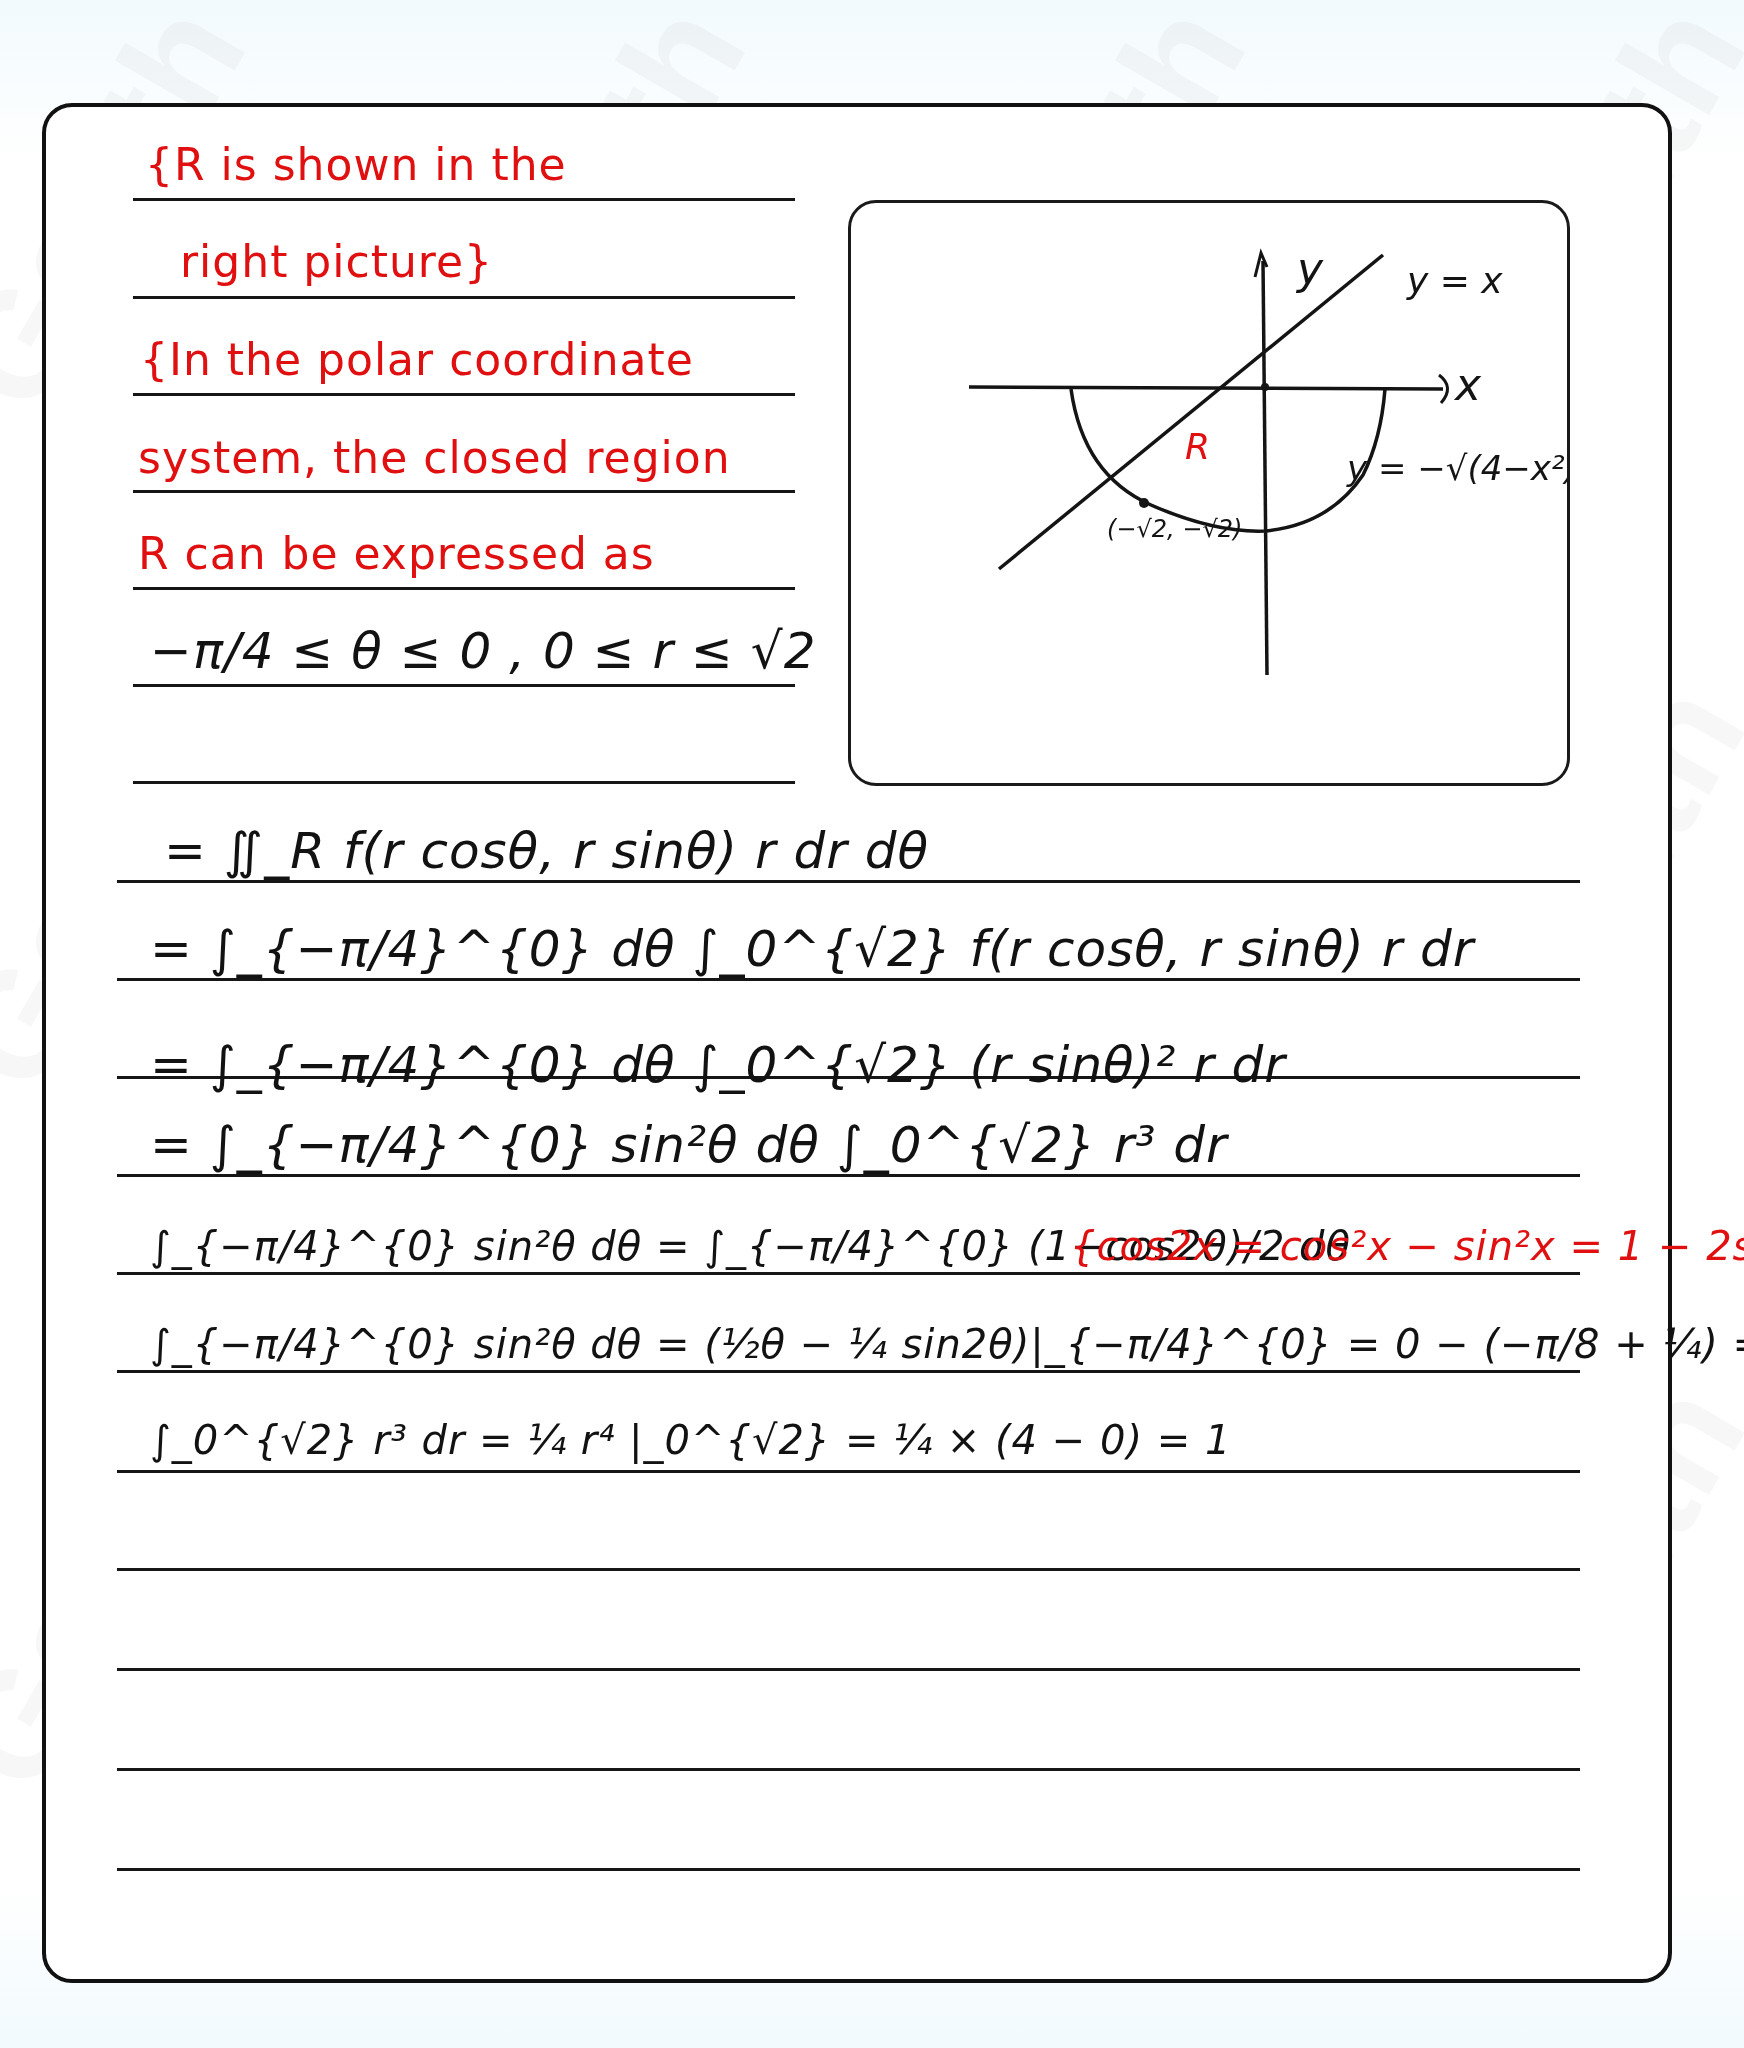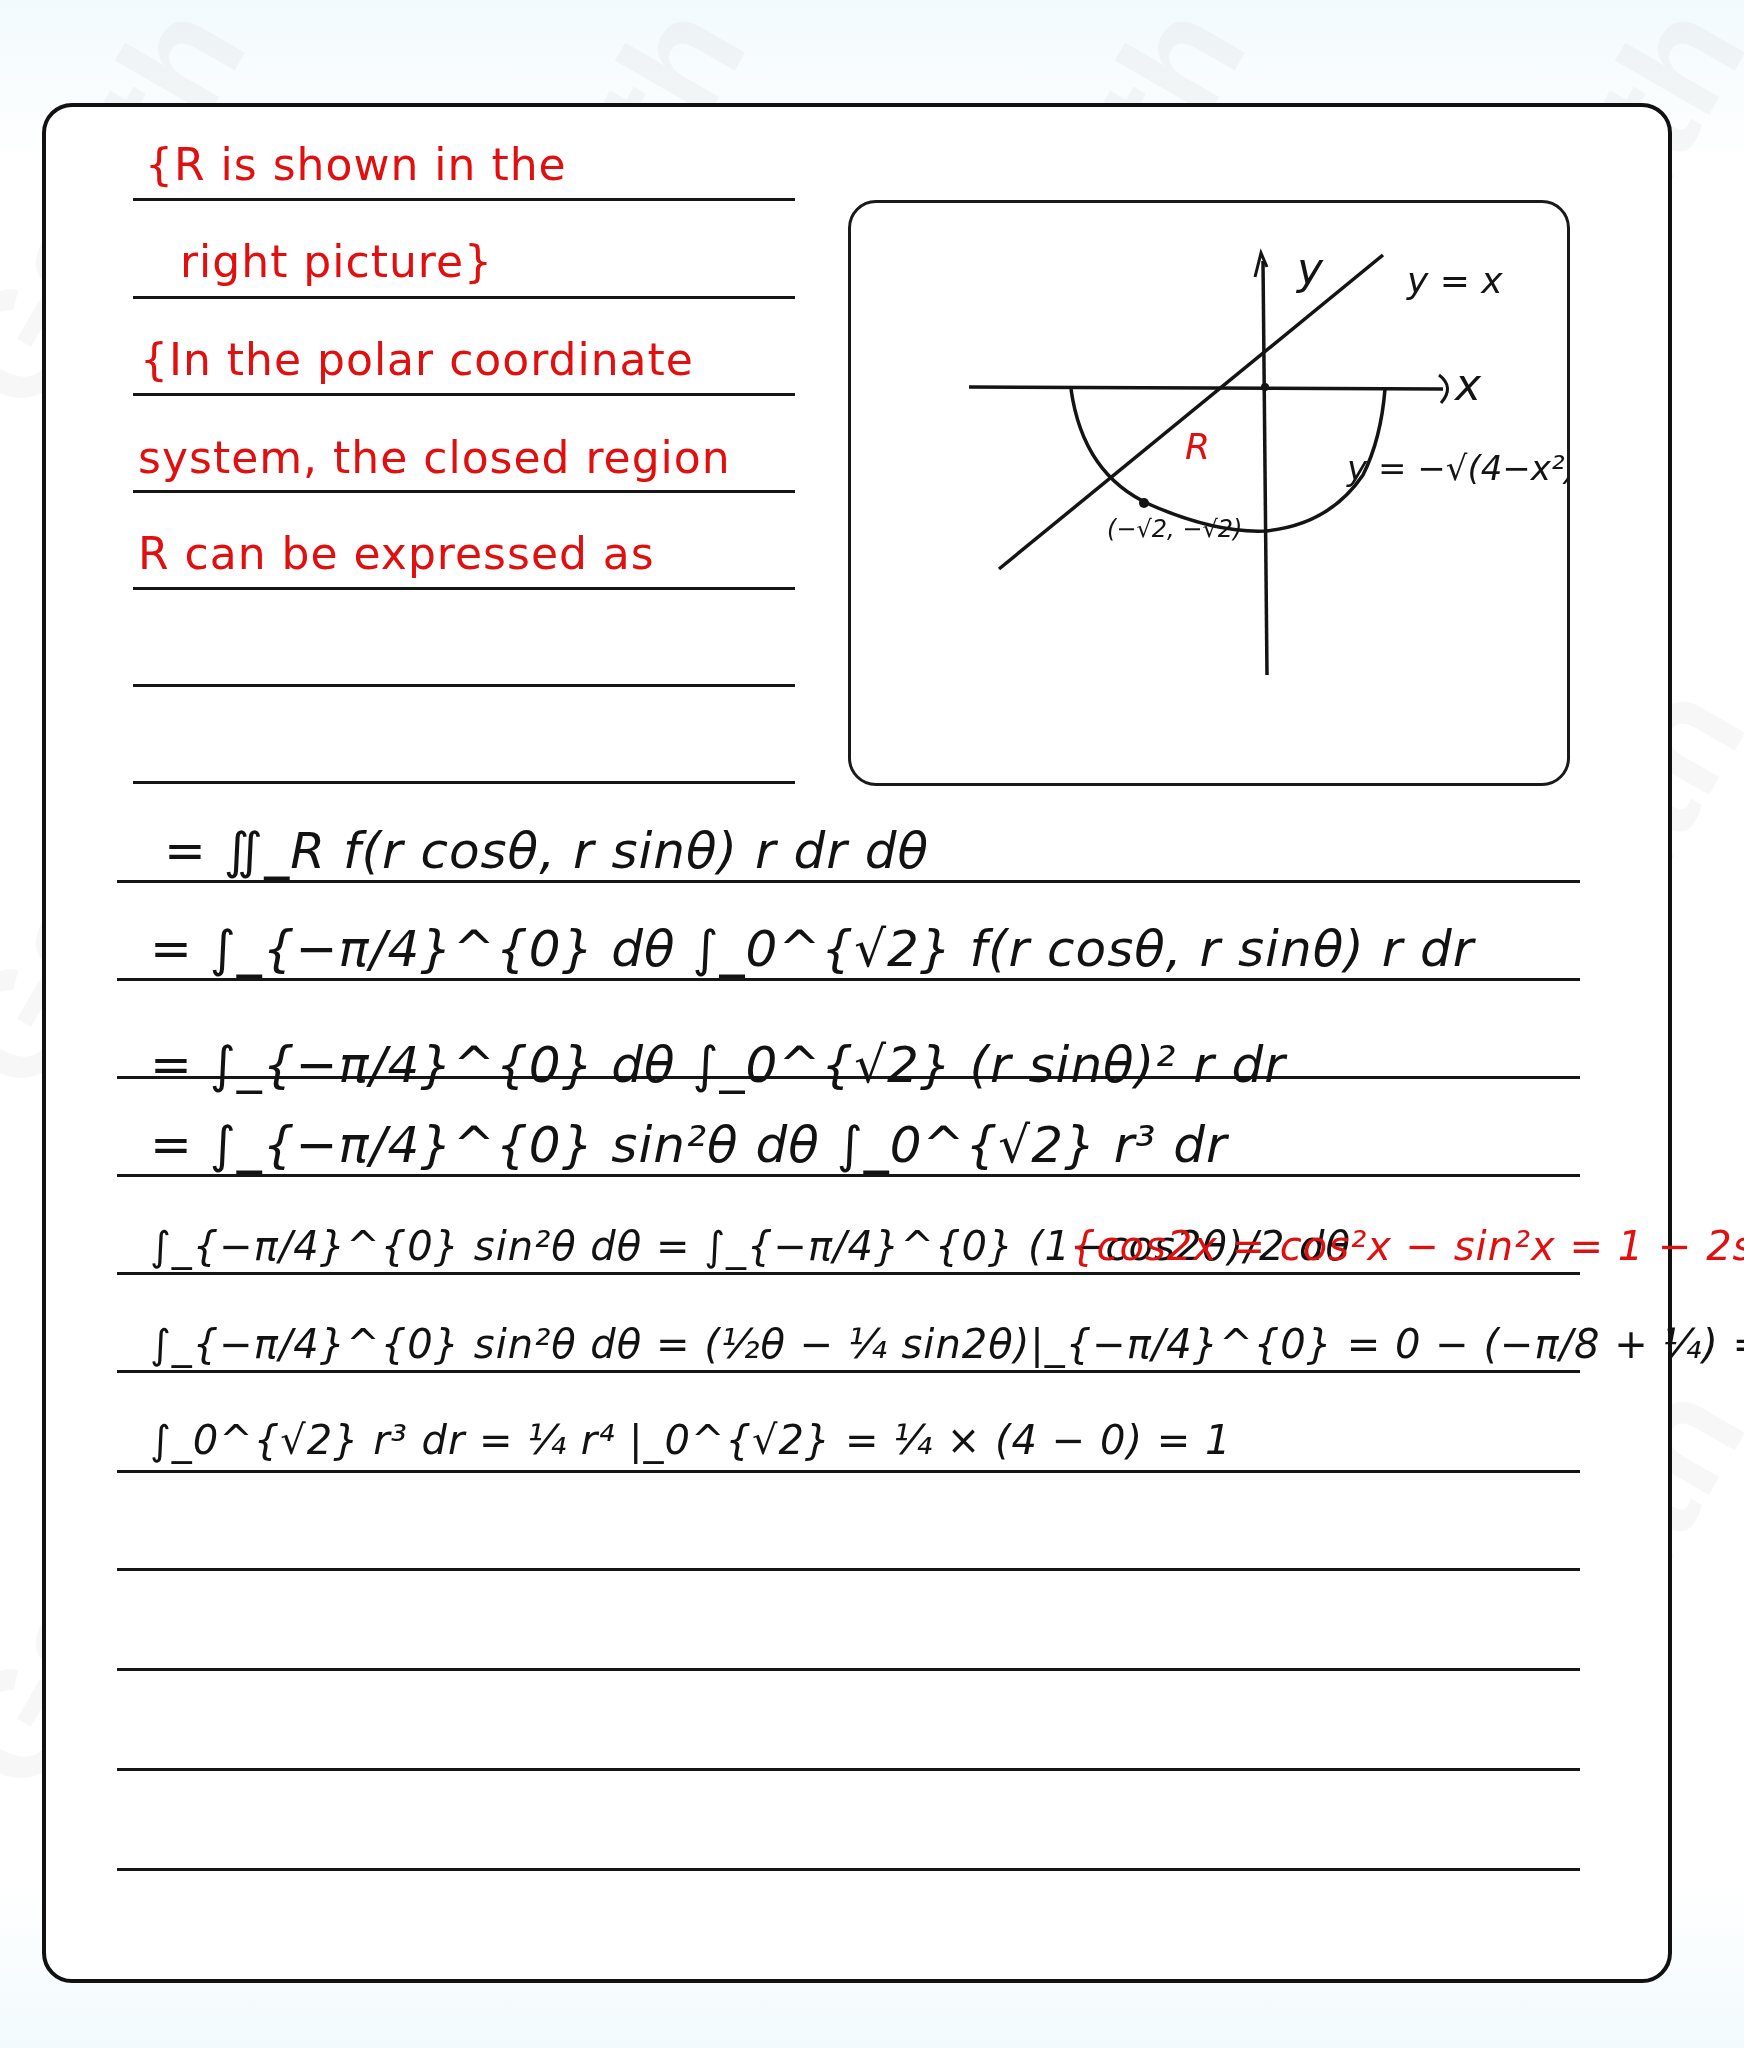--- a/index.html
+++ b/index.html
@@ -107,20 +107,21 @@
   <div class="rule" style="left:117px; top:1668px; width:1463px;"></div>
   <div class="rule" style="left:117px; top:1768px; width:1463px;"></div>
   <div class="rule" style="left:117px; top:1868px; width:1463px;"></div>
 
   <div class="hw red t-text" style="left:145px; top:143px;">{R is shown in the</div>
   <div class="hw red t-text" style="left:135px; top:240px;margin-left:45px;">right picture}</div>
   <div class="hw red t-text" style="left:140px; top:338px;">{In the polar coordinate</div>
   <div class="hw red t-text" style="left:138px; top:532px;">R can be expressed as</div>
   <div class="hw red t-text" style="left:138px; top:436px;">system, the closed region</div>
 
+  <div class="hw black t-math" style="left:150px; top:626px;">−π/4 ≤ θ ≤ 0 ,  0 ≤ r ≤ √2</div>
   <div class="hw black t-math" style="left:120px; top:826px;margin-left:44px;">= ∬_R f(r cosθ, r sinθ) r dr dθ</div>
   <div class="hw black t-math" style="left:150px; top:924px;">= ∫_{−π/4}^{0} dθ ∫_0^{√2} f(r cosθ, r sinθ) r dr</div>
   <div class="hw black t-math" style="left:150px; top:1040px;">= ∫_{−π/4}^{0} dθ ∫_0^{√2} (r sinθ)² r dr</div>
   <div class="hw black t-math" style="left:150px; top:1120px;">= ∫_{−π/4}^{0} sin²θ dθ ∫_0^{√2} r³ dr</div>
   <div class="hw black t-small" style="left:150px; top:1226px;">∫_{−π/4}^{0} sin²θ dθ = ∫_{−π/4}^{0} (1−cos2θ)/2 dθ</div>
   <div class="hw red t-small" style="left:1070px; top:1226px;">{cos2x = cos²x − sin²x = 1 − 2sin²x}</div>
   <div class="hw black t-small" style="left:150px; top:1324px;">∫_{−π/4}^{0} sin²θ dθ = (½θ − ¼ sin2θ)|_{−π/4}^{0} = 0 − (−π/8 + ¼) = π/8 − ¼</div>
   <div class="hw black t-small" style="left:150px; top:1420px;">∫_0^{√2} r³ dr = ¼ r⁴ |_0^{√2} = ¼ × (4 − 0) = 1</div>
 
   <div class="fig-box">

